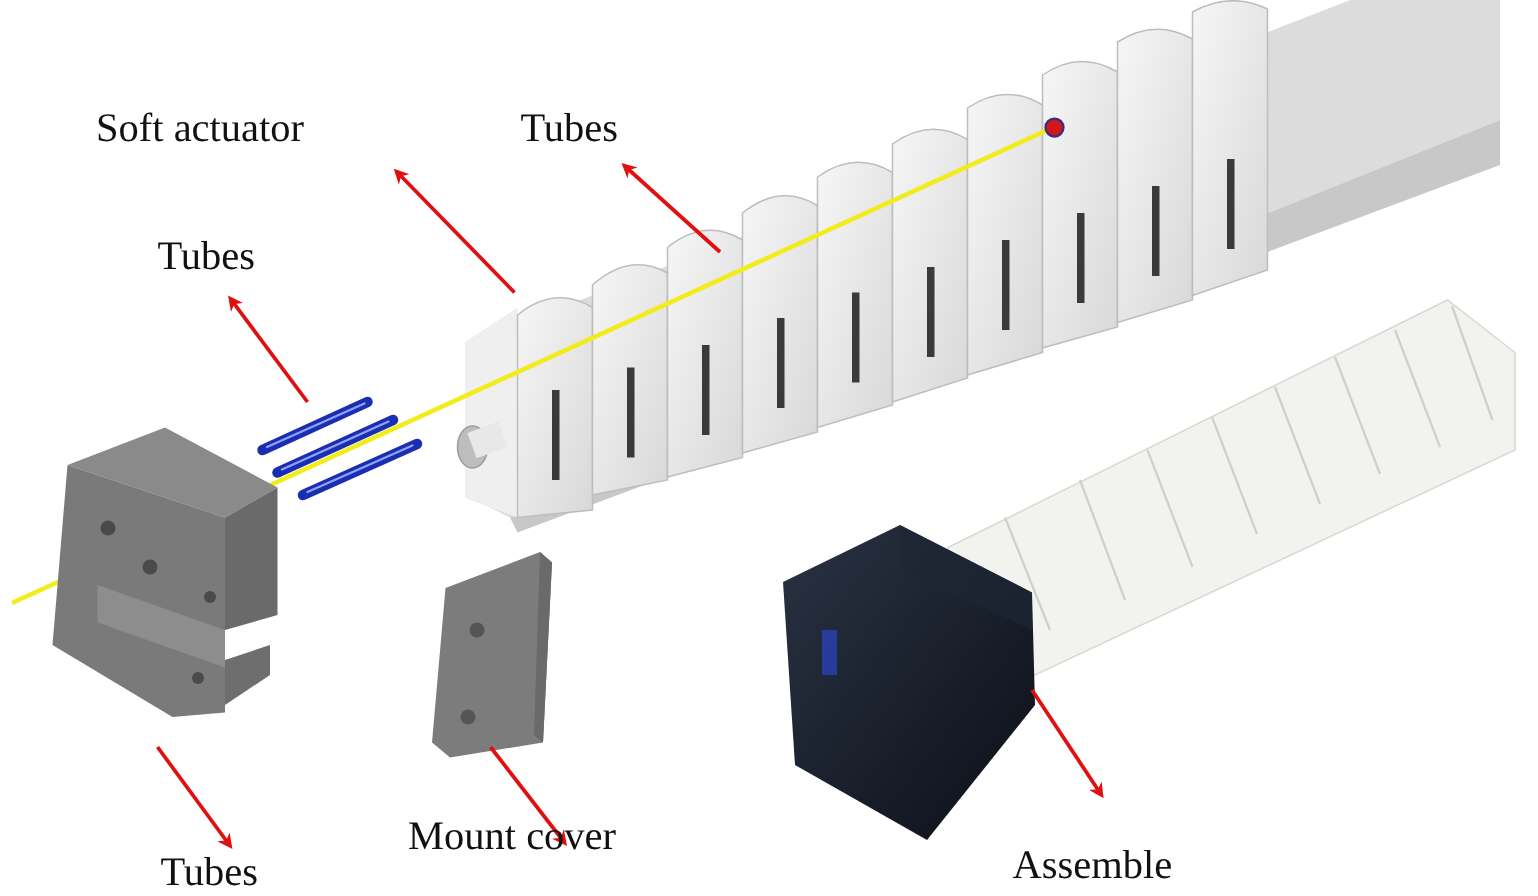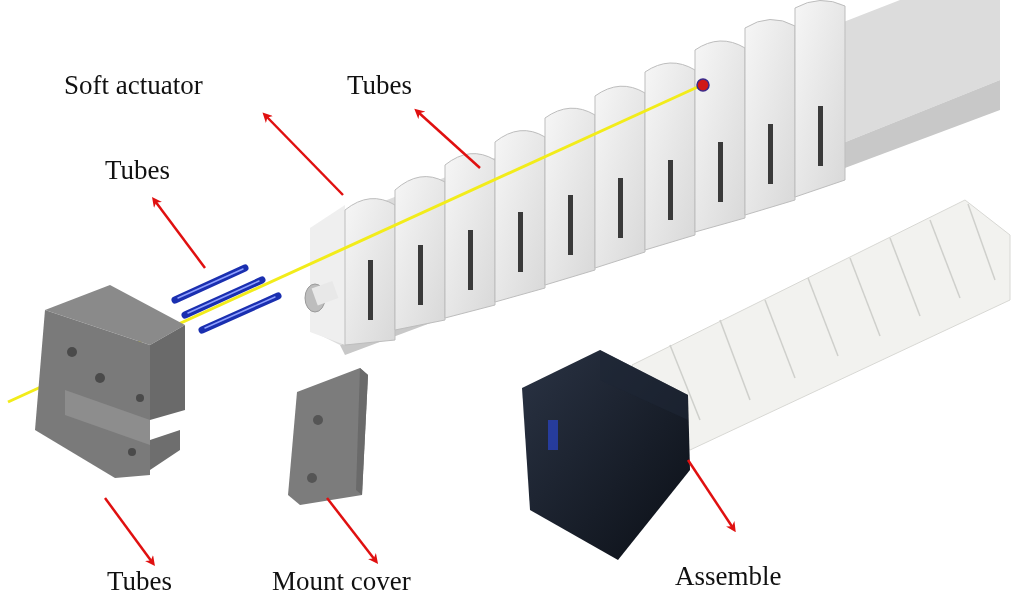--- a/index.html
+++ b/index.html
@@ -119,14 +119,14 @@
     <line x1="105" y1="498" x2="152" y2="562" marker-end="url(#arrowhead)"></line>
     <line x1="327" y1="498" x2="375" y2="560" marker-end="url(#arrowhead)"></line>
     <line x1="688" y1="460" x2="733" y2="528" marker-end="url(#arrowhead)"></line>
   </g>
 </svg>
 
 <div class="label" style="left:64px; top:72px;">Soft actuator</div>
 <div class="label" style="left:347px; top:72px;">Tubes</div>
 <div class="label" style="left:105px; top:157px;">Tubes</div>
 <div class="label" style="left:107px; top:568px;">Tubes</div>
-<div class="label" style="left:272px; top:568px;">Mount cover</div>
+<div class="label" style="left:272px; top:544px;">Mount cover</div>
 <div class="label" style="left:675px; top:563px;">Assemble</div>
 
 </body></html>

